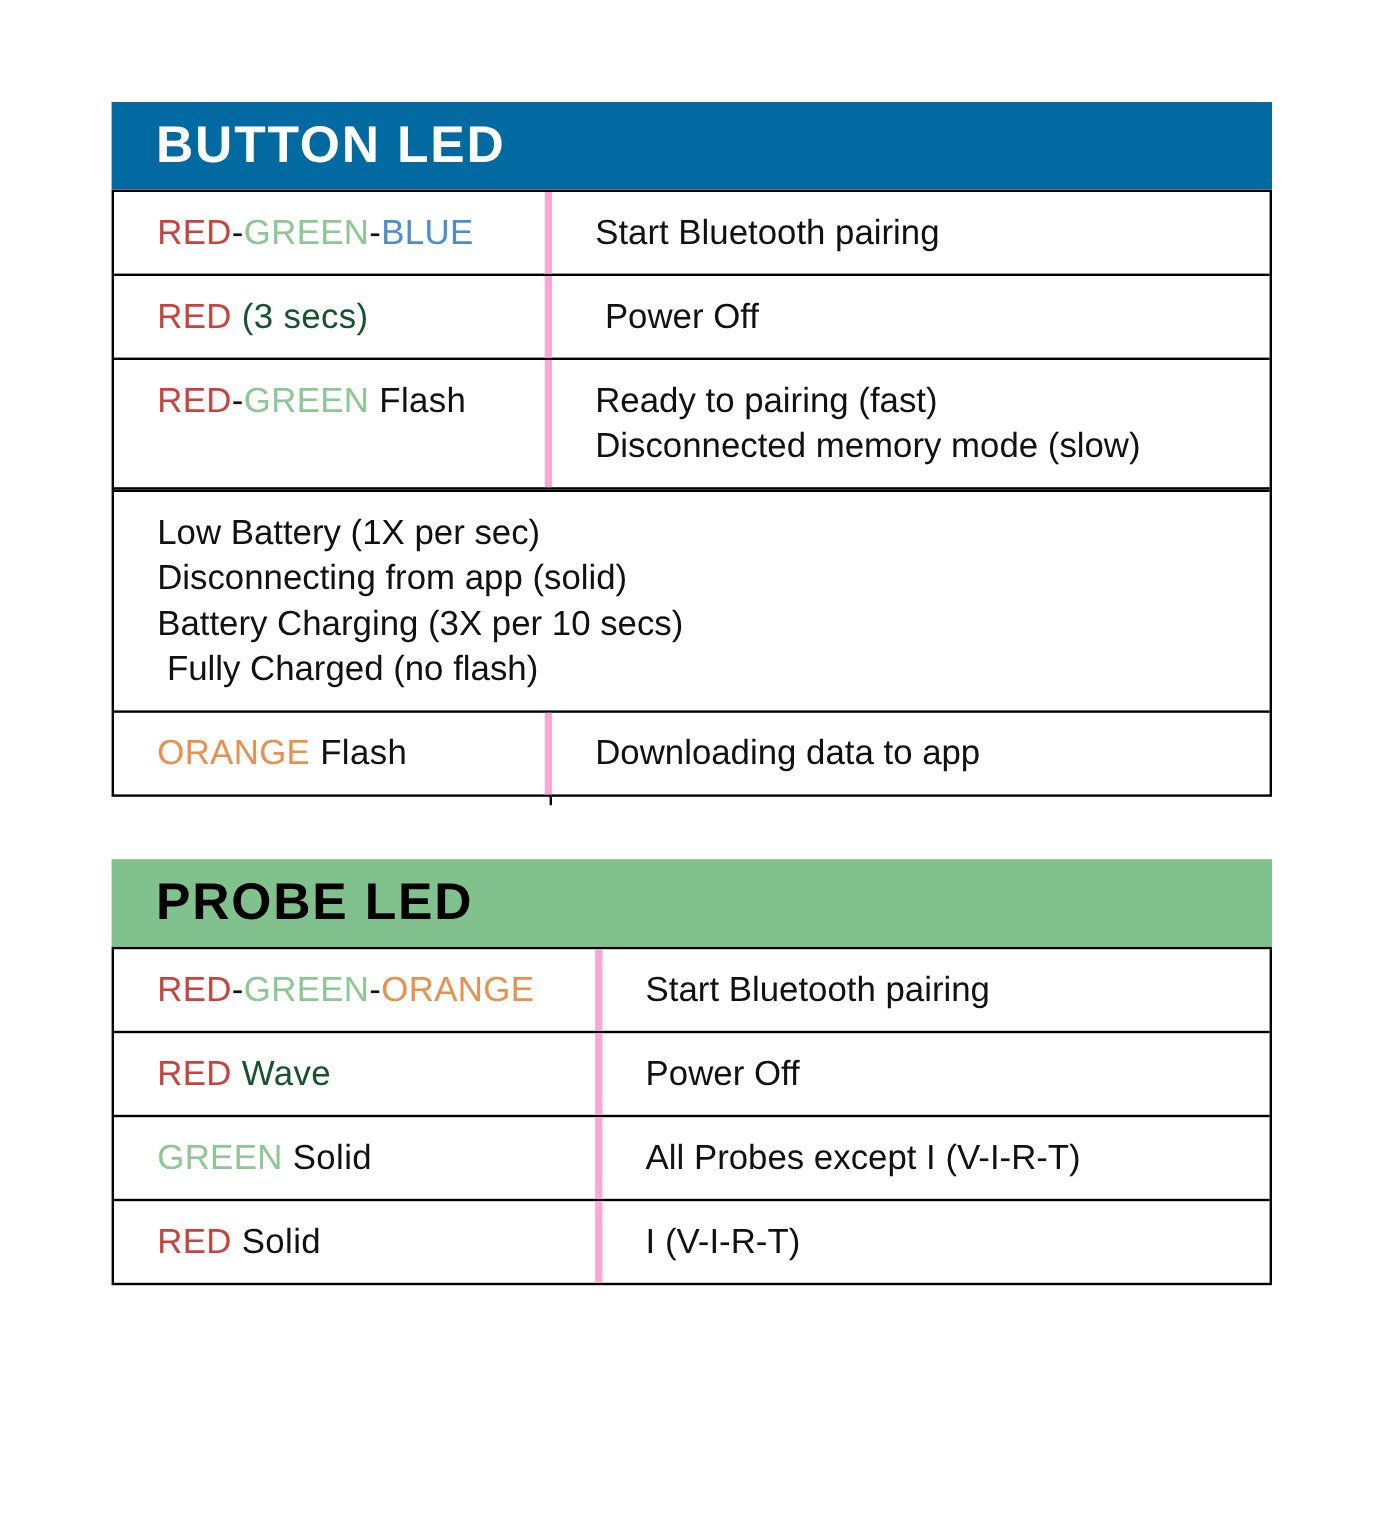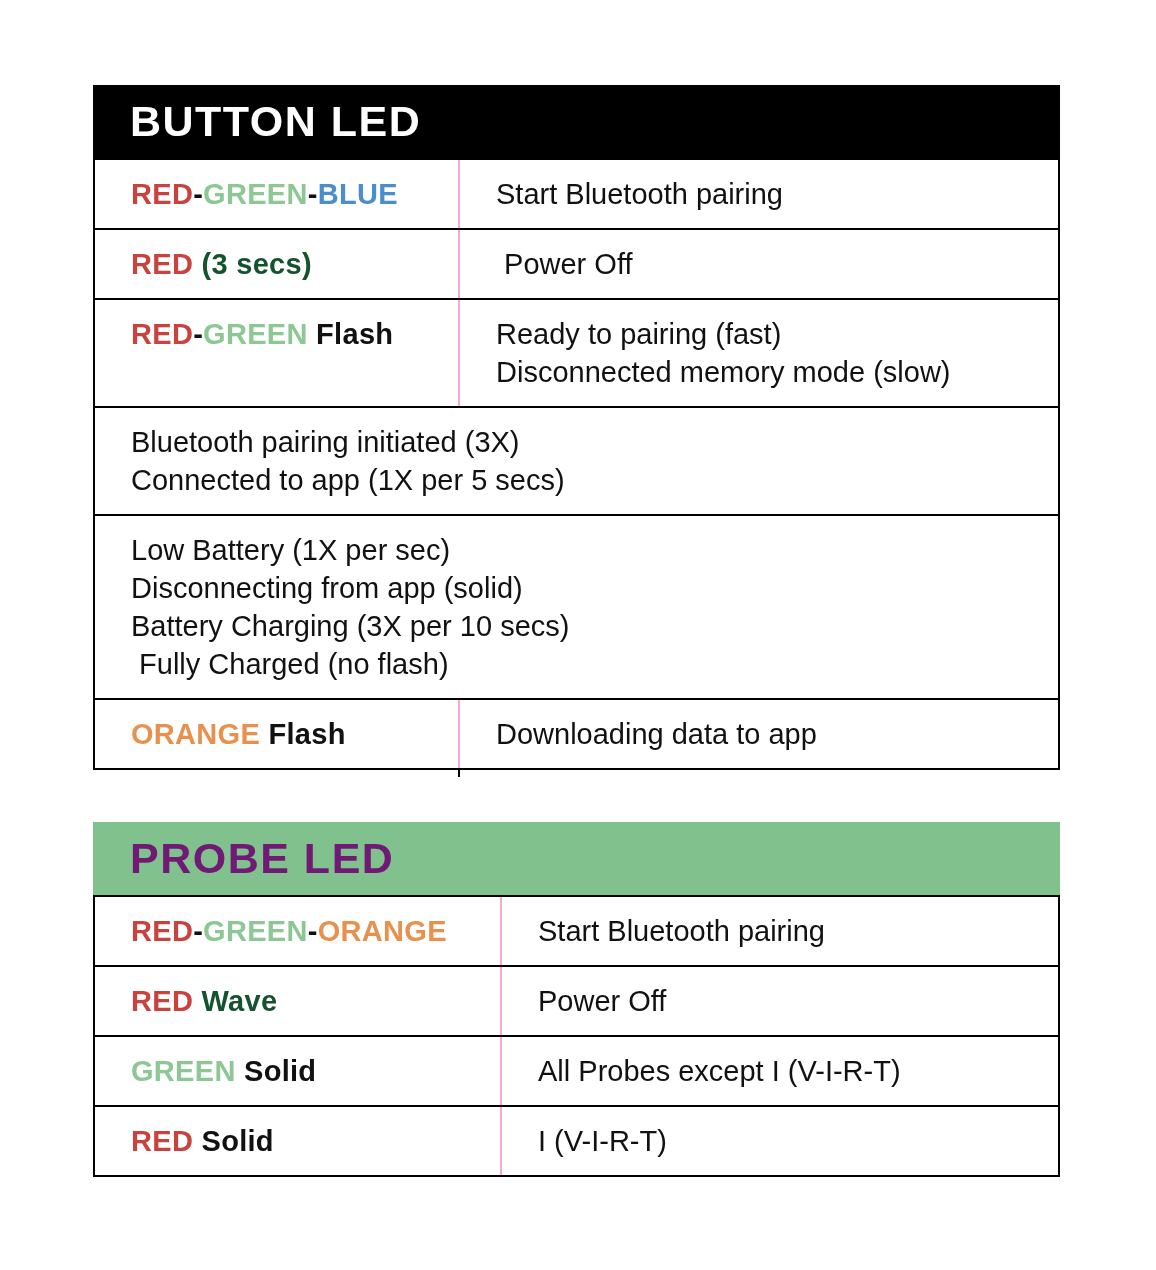--- a/index.html
+++ b/index.html
@@ -40,22 +40,22 @@
   .row + .row {
     border-top: 2px solid #000000;
   }
   .cell {
     padding: 15px 10px 15px 36px;
     font-size: 29px;
     line-height: 38px;
     color: #111111;
   }
   .cell-pattern {
-    font-weight: 700;
-    border-right: 2px solid #f9a8d4;
+    font-weight: 400;
+    border-right: 6px solid #f9a8d4;
     letter-spacing: 0.3px;
     white-space: pre-wrap;
   }
   .table-0 .cell-pattern { flex: 0 0 365px; width: 365px; }
   .table-1 .cell-pattern { flex: 0 0 407px; width: 407px; }
   .cell-desc { flex: 1; }
   .desc-line { white-space: pre-wrap; }
   .table-0 { margin-bottom: 52px; }
   
   .table-0 .table-body::after {
@@ -67,21 +67,21 @@
     height: 7px;
     background: #000000;
   }
 </style>
 </head>
 <body>
 
 <div class="page">
 
   <section class="led-table table-0">
-    <header class="table-header" style="background: #000000; text-align: right;">
+    <header class="table-header" style="background: #0369a1; text-align: right;">
       <span class="table-title" style="color: rgb(255, 255, 255);">BUTTON LED</span>
     </header>
     <div class="table-body">
         <div class="row">
           <div class="cell cell-pattern"><span style="color: rgb(200, 66, 62);">RED</span><span style="color: rgb(17, 17, 17);">-</span><span style="color: rgb(141, 199, 148);">GREEN</span><span style="color: rgb(17, 17, 17);">-</span><span style="color: rgb(76, 141, 203);">BLUE</span></div>
           <div class="cell cell-desc">
             <div class="desc-line">Start Bluetooth pairing</div>
           </div>
         </div>
         <div class="row">
@@ -91,45 +91,41 @@
           </div>
         </div>
         <div class="row">
           <div class="cell cell-pattern"><span style="color: rgb(200, 66, 62);">RED</span><span style="color: rgb(17, 17, 17);">-</span><span style="color: rgb(141, 199, 148);">GREEN</span><span style="color: rgb(17, 17, 17);"> Flash</span></div>
           <div class="cell cell-desc">
             <div class="desc-line">Ready to pairing (fast)</div>
             <div class="desc-line">Disconnected memory mode (slow)</div>
           </div>
         </div>
         <div class="row">
-          <div class="cell cell-desc">
-            <div class="desc-line">Bluetooth pairing initiated (3X)</div>
-            <div class="desc-line">Connected to app (1X per 5 secs)</div>
-          </div>
         </div>
         <div class="row">
           <div class="cell cell-desc">
             <div class="desc-line">Low Battery (1X per sec)</div>
             <div class="desc-line">Disconnecting from app (solid)</div>
             <div class="desc-line">Battery Charging (3X per 10 secs)</div>
             <div class="desc-line"> Fully Charged (no flash)</div>
           </div>
         </div>
         <div class="row">
           <div class="cell cell-pattern"><span style="color: rgb(232, 145, 78);">ORANGE</span><span style="color: rgb(17, 17, 17);"> Flash</span></div>
           <div class="cell cell-desc">
             <div class="desc-line">Downloading data to app</div>
           </div>
         </div>
       </div>
   </section>
 
   <section class="led-table table-1">
     <header class="table-header" style="background: rgb(129, 193, 141);">
-      <span class="table-title" style="color: #701a75;">PROBE LED</span>
+      <span class="table-title" style="color: #000000;">PROBE LED</span>
     </header>
     <div class="table-body">
         <div class="row">
           <div class="cell cell-pattern"><span style="color: rgb(200, 66, 62);">RED</span><span style="color: rgb(17, 17, 17);">-</span><span style="color: rgb(141, 199, 148);">GREEN</span><span style="color: rgb(17, 17, 17);">-</span><span style="color: rgb(232, 145, 78);">ORANGE</span></div>
           <div class="cell cell-desc">
             <div class="desc-line">Start Bluetooth pairing</div>
           </div>
         </div>
         <div class="row">
           <div class="cell cell-pattern"><span style="color: rgb(200, 66, 62);">RED</span><span style="color: #14532d;"> Wave</span></div>

